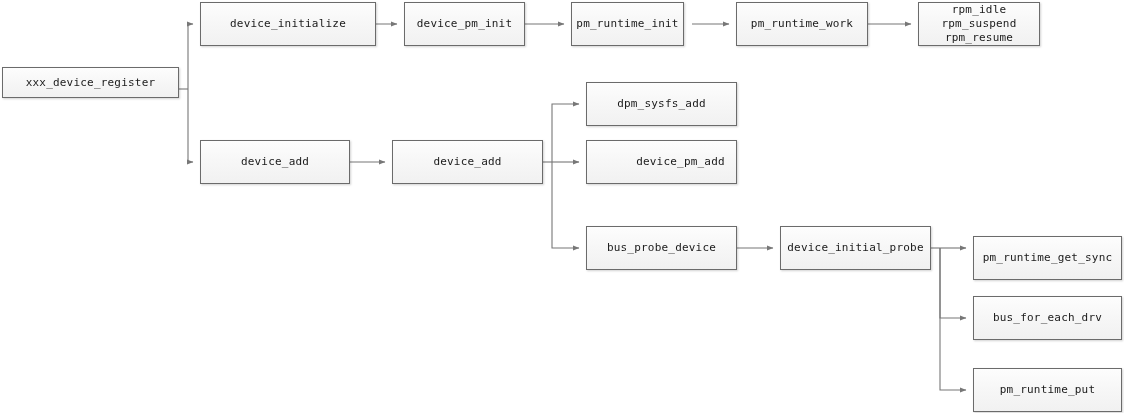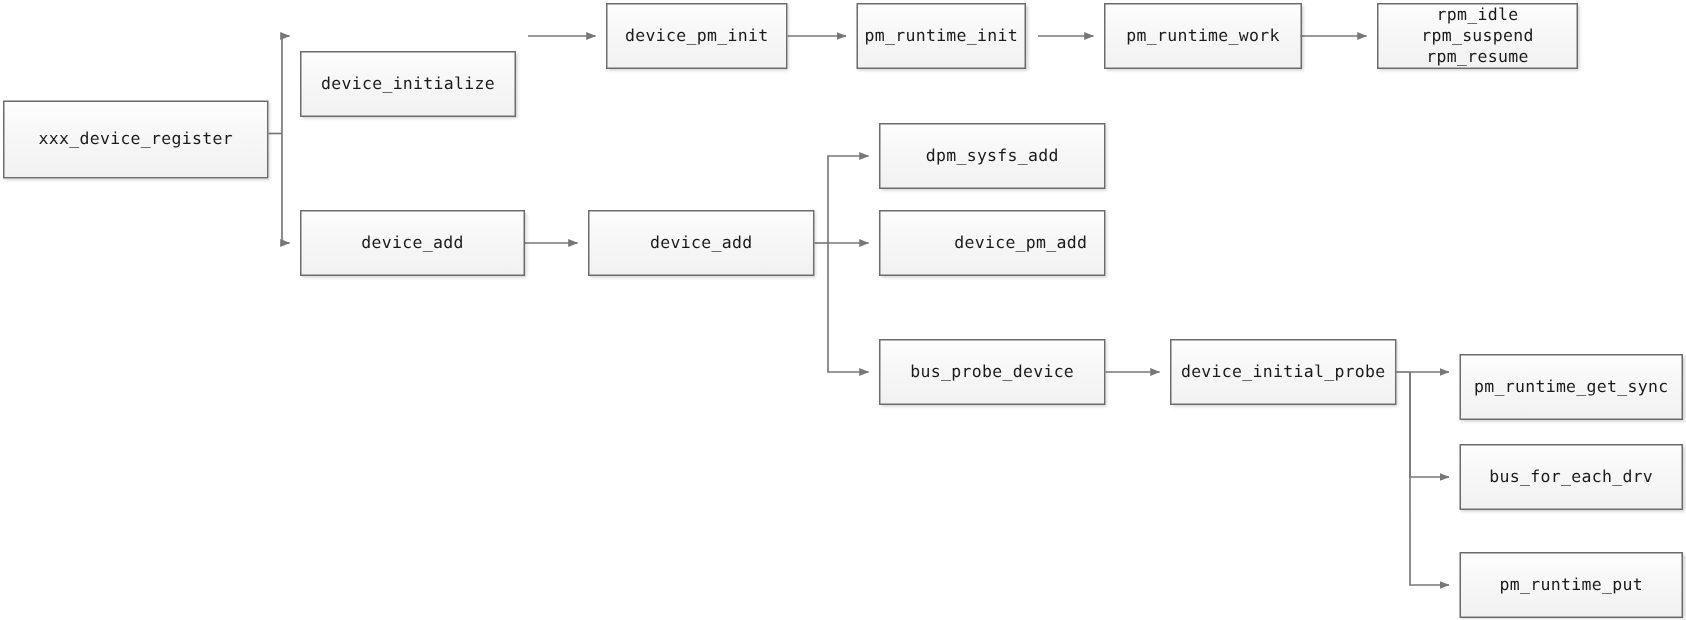--- a/index.html
+++ b/index.html
@@ -69,26 +69,26 @@
         <path d="M552,162 L552,162 L579,162" marker-end="url(#arrow)"></path>
         <path d="M552,162 L552,248 L579,248" marker-end="url(#arrow)"></path>
         <path d="M737,248 L773,248" marker-end="url(#arrow)"></path>
         <path d="M931,248 L940,248"></path>
         <path d="M940,248 L940,248 L966,248" marker-end="url(#arrow)"></path>
         <path d="M940,248 L940,318 L966,318" marker-end="url(#arrow)"></path>
         <path d="M940,248 L940,390 L966,390" marker-end="url(#arrow)"></path>
       </g>
   </svg>
   <div id="nodes">
-      <div class="node" style="left: 2px; top: 67px; width: 177px; height: 52px; text-align: right;"><span class="label">xxx_device_register</span></div>
-      <div class="node" style="left: 200px; top: 2px; width: 144px; height: 44px; margin-top: 32px;"><span class="label">device_initialize</span></div>
+      <div class="node" style="left: 2px; top: 67px; width: 177px; height: 31px; text-align: right;"><span class="label">xxx_device_register</span></div>
+      <div class="node" style="left: 200px; top: 2px; width: 176px; height: 44px;"><span class="label">device_initialize</span></div>
       <div class="node" style="left: 404px; top: 2px; width: 121px; height: 44px;"><span class="label">device_pm_init</span></div>
       <div class="node" style="left: 571px; top: 2px; width: 113px; height: 44px;"><span class="label">pm_runtime_init</span></div>
       <div class="node" style="left: 736px; top: 2px; width: 132px; height: 44px;"><span class="label">pm_runtime_work</span></div>
-      <div class="node" style="left: 918px; top: 2px; width: 134px; height: 44px;"><span class="label">rpm_idle
+      <div class="node" style="left: 918px; top: 2px; width: 122px; height: 44px;"><span class="label">rpm_idle
 rpm_suspend
 rpm_resume</span></div>
       <div class="node" style="left: 200px; top: 140px; width: 150px; height: 44px;"><span class="label">device_add</span></div>
       <div class="node" style="left: 392px; top: 140px; width: 151px; height: 44px;"><span class="label">device_add</span></div>
       <div class="node" style="left: 586px; top: 82px; width: 151px; height: 44px;"><span class="label">dpm_sysfs_add</span></div>
       <div class="node" style="left: 586px; top: 140px; width: 151px; height: 44px; padding-left: 38px;"><span class="label">device_pm_add</span></div>
       <div class="node" style="left: 586px; top: 226px; width: 151px; height: 44px;"><span class="label">bus_probe_device</span></div>
       <div class="node" style="left: 780px; top: 226px; width: 151px; height: 44px;"><span class="label">device_initial_probe</span></div>
       <div class="node" style="left: 973px; top: 236px; width: 149px; height: 44px;"><span class="label">pm_runtime_get_sync</span></div>
       <div class="node" style="left: 973px; top: 296px; width: 149px; height: 44px;"><span class="label">bus_for_each_drv</span></div>

